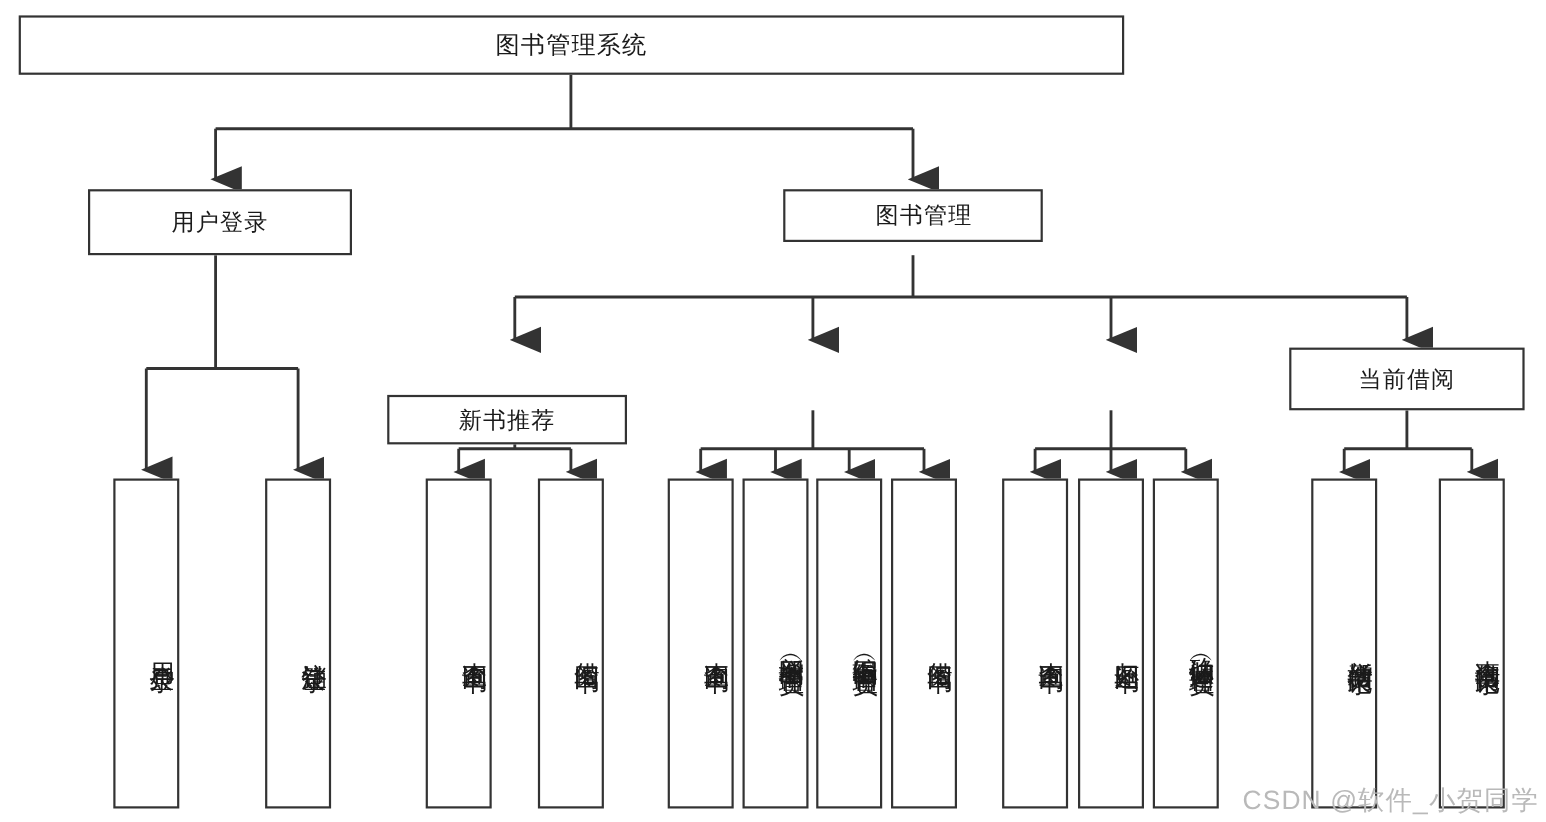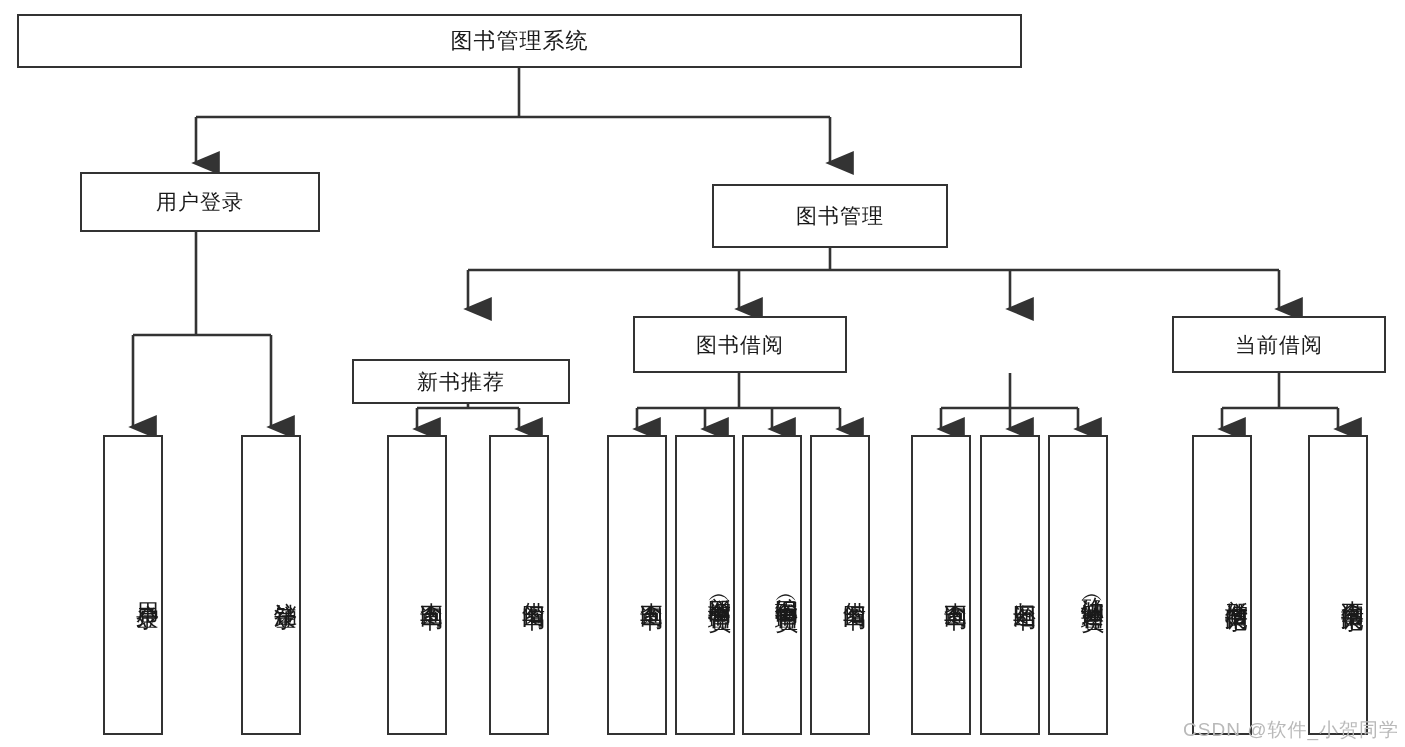--- a/index.html
+++ b/index.html
@@ -39,21 +39,21 @@
   }
   .node.v span{
     writing-mode:vertical-rl;
     text-orientation:upright;
     white-space:normal;
     display:block;
   }
   .watermark{
     position:absolute;
     right:6px;bottom:4px;
-    font-size:19px;
+    font-size:24px;
     color:#b9b9b9;
     letter-spacing:1px;
     white-space:nowrap;
   }
 </style>
 </head>
 <body>
 
 <div id="stage">
 
@@ -108,29 +108,26 @@
     </g>
   </svg>
 
   <div class="node h root" style="left:17px;top:14px;width:1005px;height:54px;">
     <span>图书管理系统</span>
   </div>
 
   <div class="node h" style="left:80px;top:172px;width:240px;height:60px;">
     <span>用户登录</span>
   </div>
-  <div class="node h" style="left:712px;top:184px;width:236px;height:64px;padding-left:20px;">
+  <div class="node h" style="left:712px;top:172px;width:236px;height:48px;padding-left:20px;">
     <span>图书管理</span>
   </div>
 
   <div class="node h" style="left:352px;top:316px;width:218px;height:45px;margin-top:43px;">
     <span>新书推荐</span>
-  </div>
-  <div class="node h" style="left:633px;top:316px;width:214px;height:57px;">
-    <span>图书借阅</span>
   </div>
   <div class="node h" style="left:1172px;top:316px;width:214px;height:57px;">
     <span>当前借阅</span>
   </div>
 
   <div class="node v" style="left:103px;top:435px;width:60px;height:300px;">
     <span>用户登录</span>
   </div>
   <div class="node v" style="left:241px;top:435px;width:60px;height:300px;">
     <span>注销登录</span>

